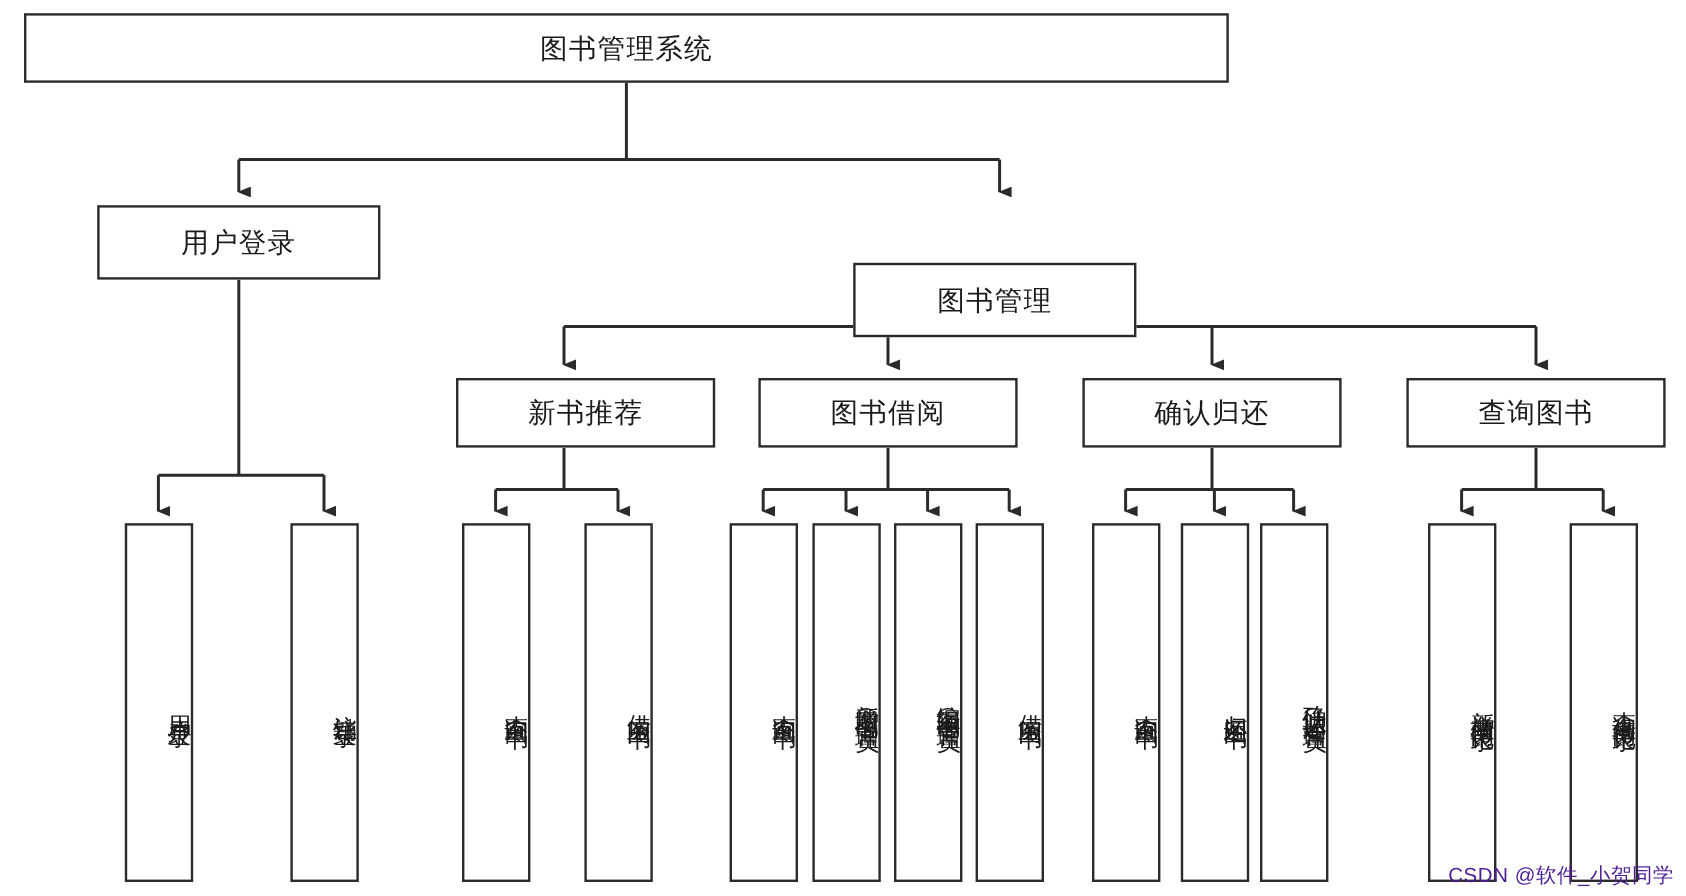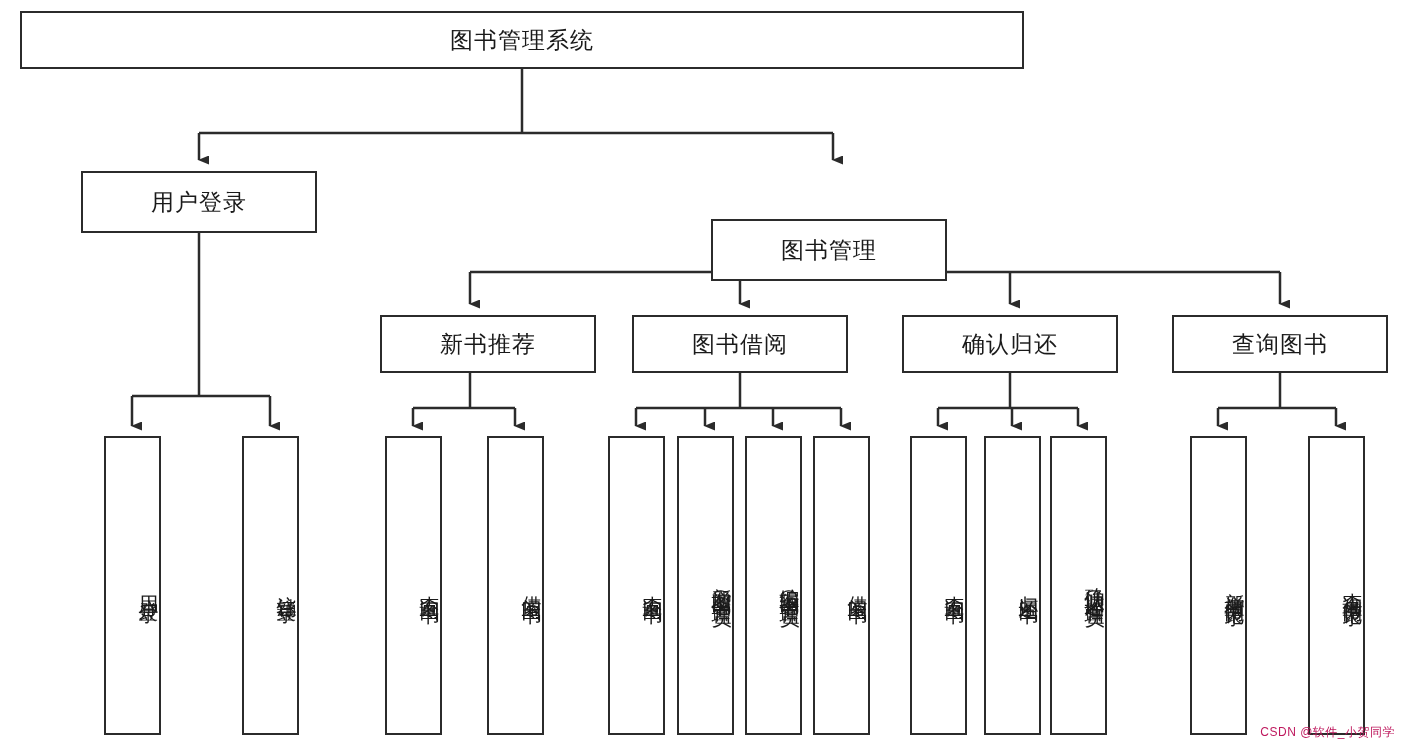--- a/index.html
+++ b/index.html
@@ -52,22 +52,22 @@
     justify-content: center;
   }
   .node-label {
     display: block;
     white-space: nowrap;
   }
   .watermark {
     position: absolute;
     right: 10px;
     bottom: 6px;
-    font-size: 12px;
-    color: #be185d;
+    font-size: 17px;
+    color: #4c1d95;
     letter-spacing: 0.5px;
     white-space: nowrap;
     pointer-events: none;
   }
 </style>
 </head>
 <body>
 
 <div id="diagram-root">
 

